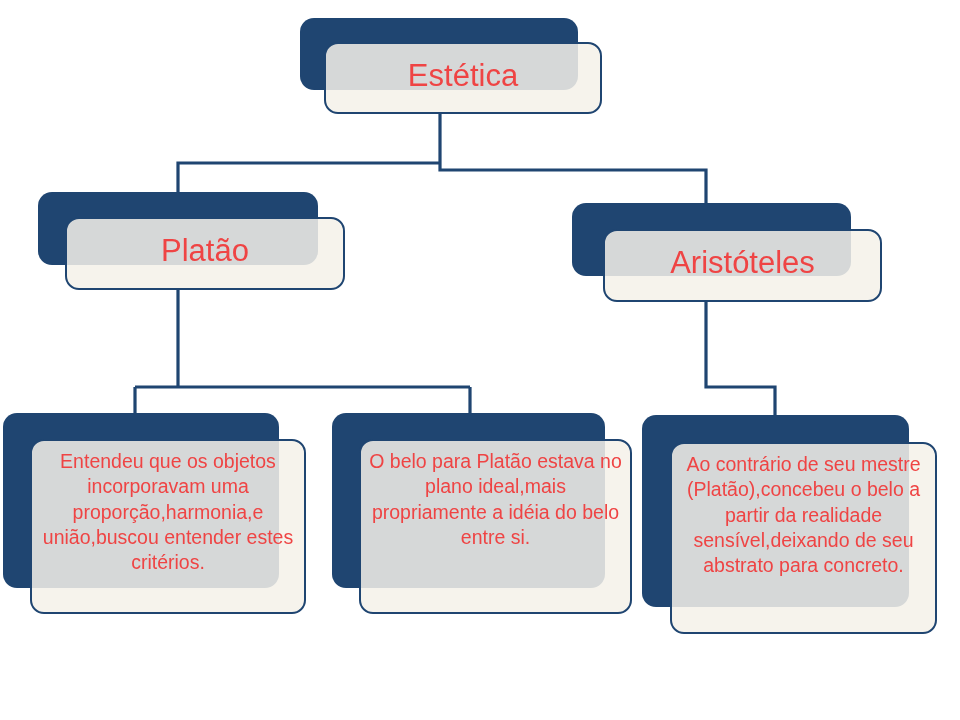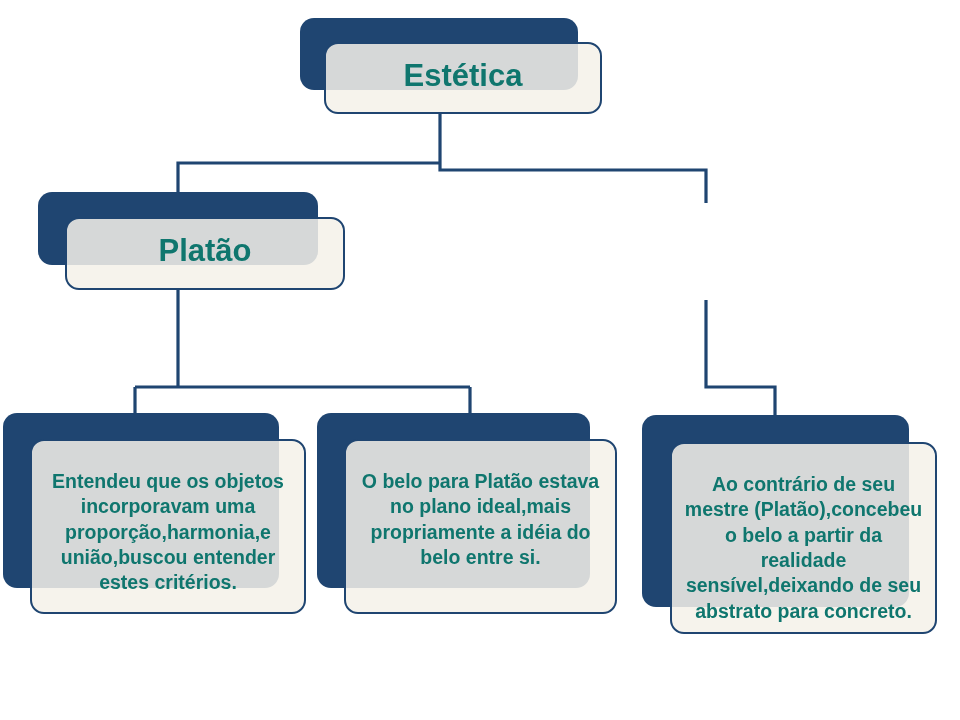--- a/index.html
+++ b/index.html
@@ -49,44 +49,43 @@
   .node .card {
     position: absolute;
     border: 2.5px solid #1F4571;
     border-radius: 14px;
     background: rgba(245, 241, 233, 0.86);
     z-index: 2;
     display: flex;
     align-items: center;
     justify-content: center;
     text-align: center;
-    color: #0f766e;
+    color: #ef4444;
     overflow: hidden;
-    font-weight: bold;
   }
 
   .node .card-text {
     display: block;
     width: 100%;
     padding: 0 8px;
     line-height: 1.18;
     white-space: pre-line;
   }
 
   
   .level-1 .card-text { font-size: 31px; }
   .level-2 .card-text { font-size: 31px; }
   .level-3 .card-text { font-size: 19.5px; line-height: 1.30; }
 
   
   .level-1 .card, .level-2 .card { align-items: flex-start; }
   .level-1 .card-text { padding-top: 14px; }
   .level-2 .card-text { padding-top: 14px; }
   .level-3 .card { align-items: flex-start; }
-  .level-3 .card-text { padding-top: 28px; }
+  .level-3 .card-text { padding-top: 8px; }
 
   
   
   #node-root            { left: 300px; top: 18px;  width: 302px; height: 96px; }
   #node-root .shadow-plate { width: 278px; height: 72px; }
   #node-root .card      { left: 24px; top: 24px; width: 278px; height: 72px; }
 
   
   #node-platao          { left: 38px;  top: 192px; width: 307px; height: 88px; }
   #node-platao .shadow-plate { width: 280px; height: 73px; }
@@ -95,21 +94,21 @@
   
   #node-aristoteles     { left: 572px; top: 203px; width: 310px; height: 99px; }
   #node-aristoteles .shadow-plate { width: 279px; height: 73px; }
   #node-aristoteles .card { left: 31px; top: 26px; width: 279px; height: 73px; }
 
   
   #node-leaf-1          { left: 3px;   top: 413px; width: 303px; height: 201px; }
   #node-leaf-1 .shadow-plate { width: 276px; height: 175px; }
   #node-leaf-1 .card    { left: 27px; top: 26px; width: 276px; height: 175px; }
 
-  #node-leaf-2          { left: 317px; top: 413px; width: 300px; height: 201px; border-radius: 25px; }
+  #node-leaf-2          { left: 332px; top: 413px; width: 300px; height: 201px; border-radius: 25px; }
   #node-leaf-2 .shadow-plate { width: 273px; height: 175px; }
   #node-leaf-2 .card    { left: 27px; top: 26px; width: 273px; height: 175px; }
 
   #node-leaf-3          { left: 642px; top: 415px; width: 295px; height: 219px; border-radius: 30px; }
   #node-leaf-3 .shadow-plate { width: 267px; height: 192px; }
   #node-leaf-3 .card    { left: 28px; top: 27px; width: 267px; height: 192px; }
 </style>
 </head>
 <body>
 
@@ -140,20 +139,26 @@
     </div>
   </div>
 
   <div class="node level-2" id="node-platao">
     <div class="shadow-plate"></div>
     <div class="card">
       <span class="card-text">Platão</span>
     </div>
   </div>
 
+  <div class="node level-2" id="node-aristoteles">
+    <div class="shadow-plate"></div>
+    <div class="card">
+      <span class="card-text">Aristóteles</span>
+    </div>
+  </div>
 
   <div class="node level-3" id="node-leaf-1">
     <div class="shadow-plate"></div>
     <div class="card">
       <span class="card-text">Entendeu que os objetos incorporavam uma proporção,harmonia,e união,buscou entender estes critérios.</span>
     </div>
   </div>
 
   <div class="node level-3" id="node-leaf-2">
     <div class="shadow-plate"></div>

